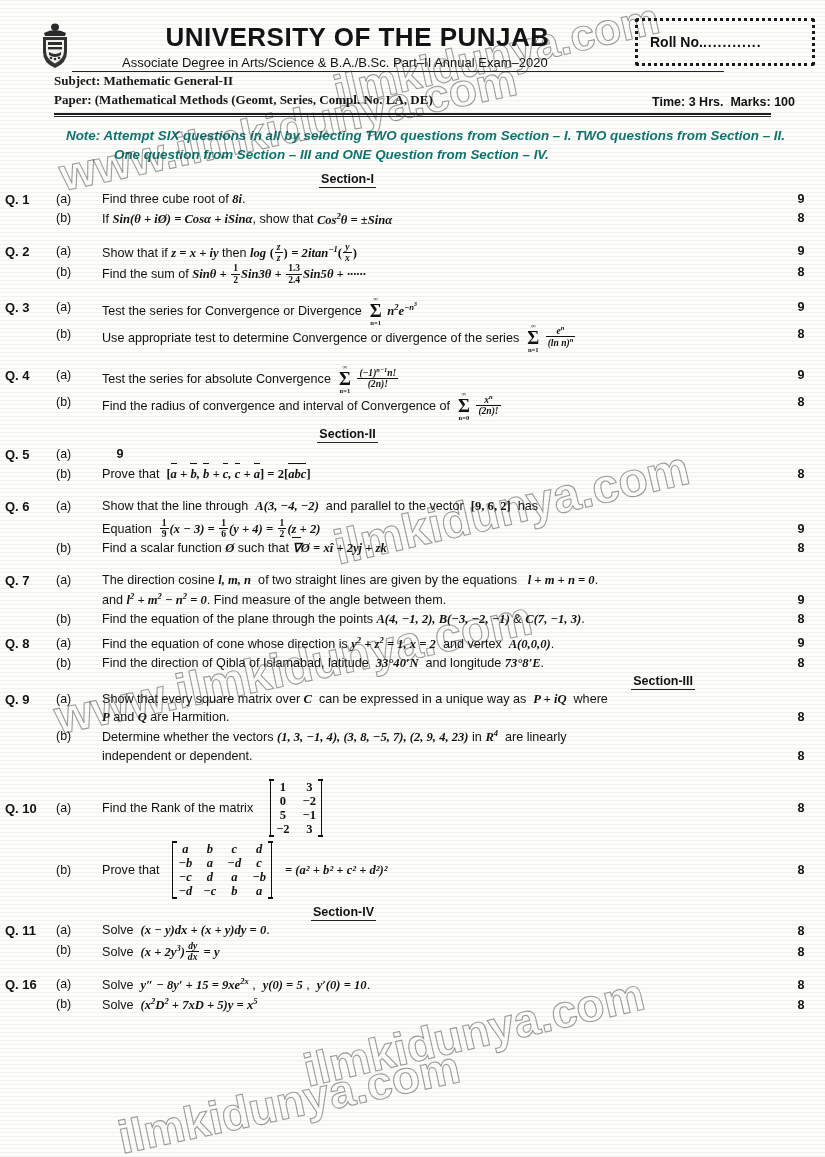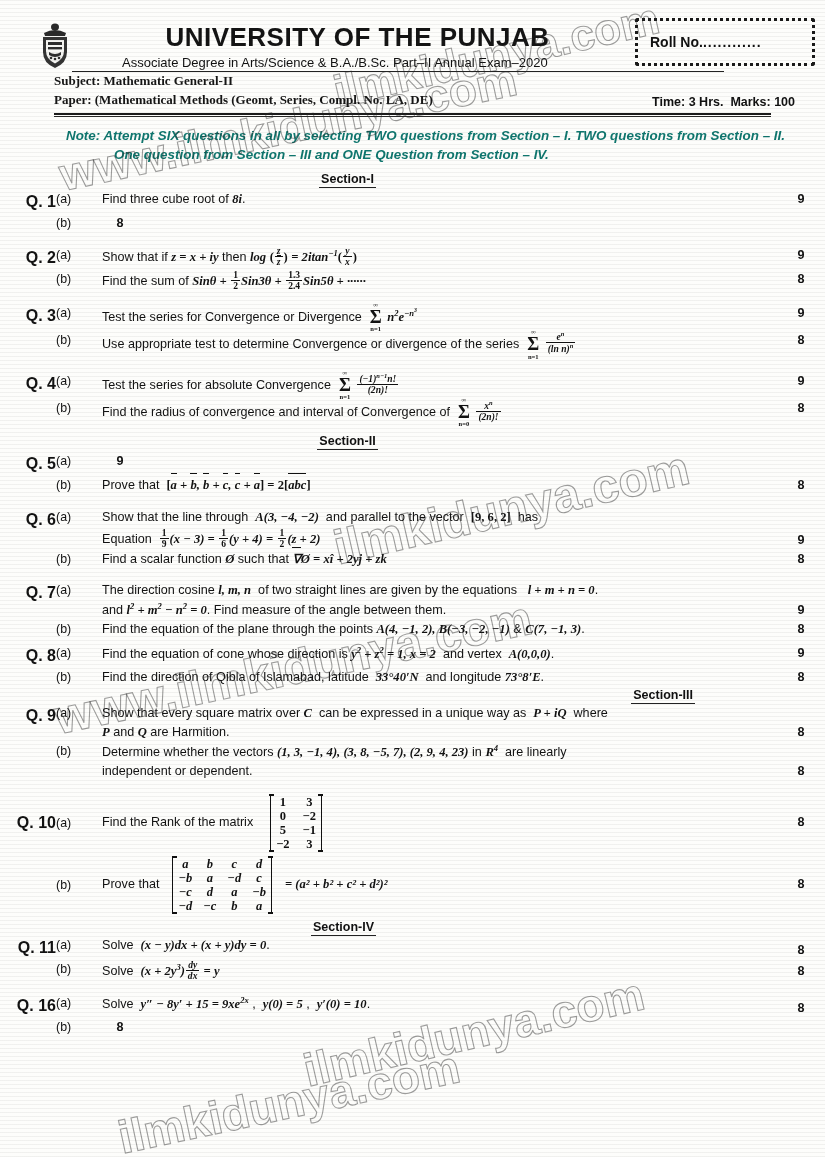--- a/index.html
+++ b/index.html
@@ -122,24 +122,24 @@
     font-size: 12.6px;
     line-height: 1.5;
     color: #121212;
   }
   .qgap { height: 13px; }
   .qgap-sm { height: 5px; }
 
   .q-no {
     width: 56px;
     flex: 0 0 56px;
-    text-align: right;
+    text-align: left;
     padding-left: 5px;
     font-weight: bold;
-    font-size: 16px;
+    font-size: 13px;
   }
   .q-part {
     width: 46px;
     flex: 0 0 46px;
     font-size: 12.4px;
   }
   .q-body {
     flex: 1 1 auto;
     padding-right: 8px;
   }
@@ -290,20 +290,21 @@
 
     <div class="qrow">
       <div class="q-no">Q. 1</div>
       <div class="q-part">(a)</div>
       <div class="q-body">Find three cube root of <span class="mi">8i</span>.</div>
       <div class="q-marks">9</div>
     </div>
     <div class="qrow">
       <div class="q-no"></div>
       <div class="q-part">(b)</div>
+      <div class="q-body">If <span class="mi">Sin(θ + iØ) = Cosα + iSinα</span>, show that <span class="mi">Cos<sup class="s">2</sup>θ = ±Sinα</span></div>
       <div class="q-marks">8</div>
     </div>
 
     <div class="qgap"></div>
 
     <div class="qrow">
       <div class="q-no">Q. 2</div>
       <div class="q-part">(a)</div>
       <div class="q-body">Show that if <span class="mi">z = x + iy</span> then <span class="mi">log</span>&nbsp;<span class="mb">(</span><span class="frac"><span class="num mi">z</span><span class="den mi"><span class="vec">z</span></span></span><span class="mb">)</span> <span class="mi">= 2itan<sup class="s">−1</sup></span><span class="mb">(</span><span class="frac"><span class="num mi">y</span><span class="den mi">x</span></span><span class="mb">)</span></div>
       <div class="q-marks">9</div>
@@ -522,20 +523,21 @@
 
     <div class="qrow">
       <div class="q-no">Q. 16</div>
       <div class="q-part">(a)</div>
       <div class="q-body">Solve&nbsp; <span class="mi">y″ − 8y′ + 15 = 9xe<sup class="s">2x</sup></span> ,&nbsp; <span class="mi">y(0) = 5</span> ,&nbsp; <span class="mi">y′(0) = 10</span>.</div>
       <div class="q-marks bottom">8</div>
     </div>
     <div class="qrow">
       <div class="q-no"></div>
       <div class="q-part">(b)</div>
+      <div class="q-body">Solve&nbsp; <span class="mi">(x<sup class="s">2</sup>D<sup class="s">2</sup> + 7xD + 5)y = x<sup class="s">5</sup></span></div>
       <div class="q-marks bottom">8</div>
     </div>
   </div>
 
   <div class="wm wm1">www.ilmkidunya.com</div>
   <div class="wm wm2">ilmkidunya.com</div>
   <div class="wm wm3">ilmkidunya.com</div>
   <div class="wm wm4">www.ilmkidunya.com</div>
   <div class="wm wm5">ilmkidunya.com</div>
   <div class="wm wm6">ilmkidunya.com</div>

